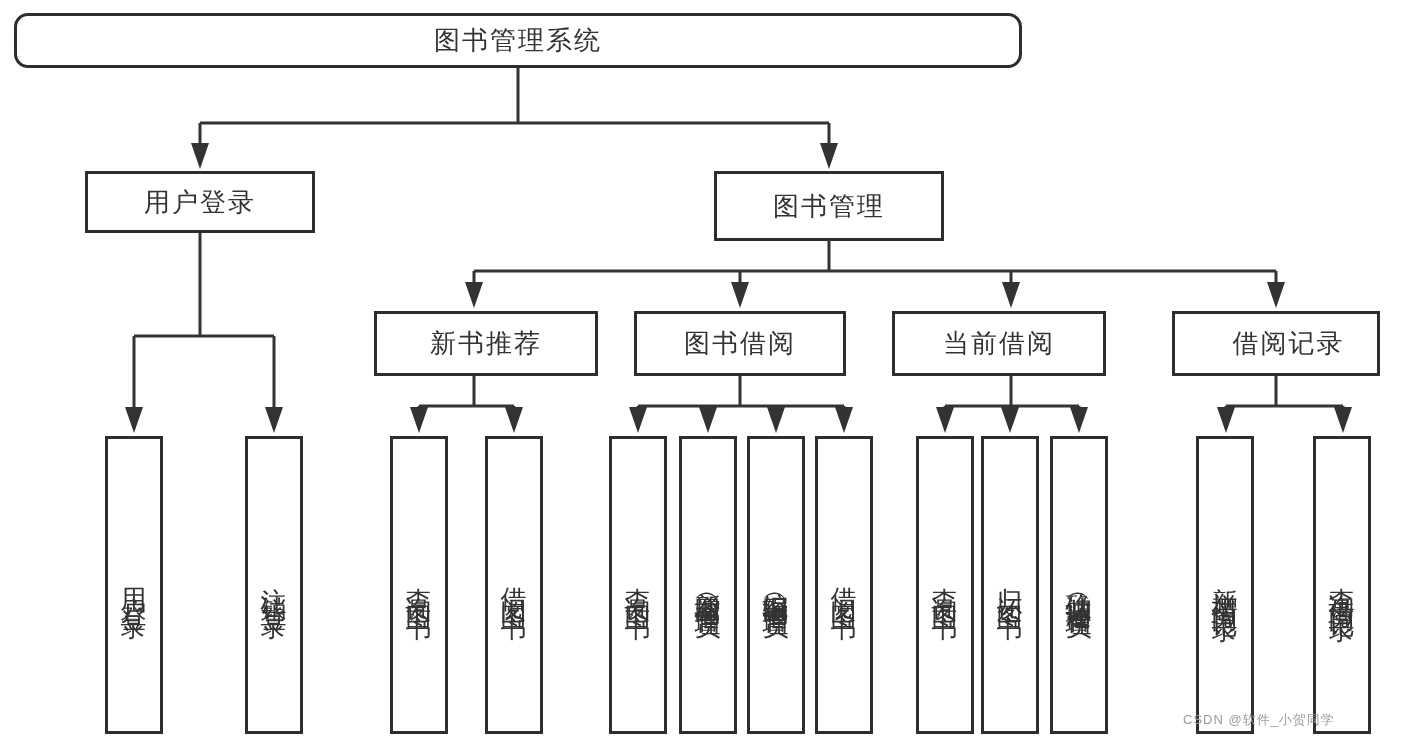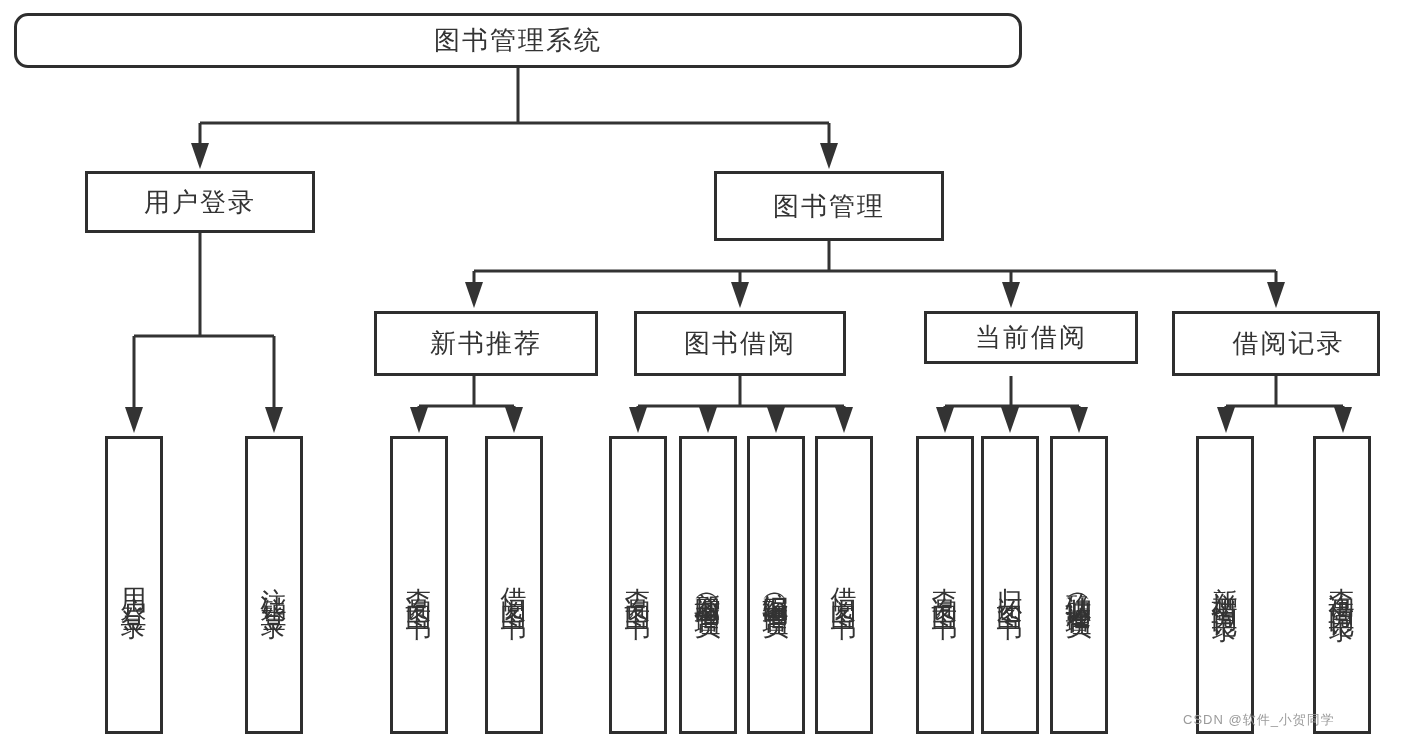--- a/index.html
+++ b/index.html
@@ -106,21 +106,21 @@
   <div class="node hbox" style="left:714px; top:171px; width:230px; height:70px;">
     <span>图书管理</span>
   </div>
 
   <div class="node hbox" style="left:362px; top:311px; width:224px; height:65px;margin-left:12px;">
     <span>新书推荐</span>
   </div>
   <div class="node hbox" style="left:634px; top:311px; width:212px; height:65px;align-items:center;">
     <span>图书借阅</span>
   </div>
-  <div class="node hbox" style="left:924px; top:311px; width:214px; height:53px;justify-content:center;">
+  <div class="node hbox" style="left:892px; top:311px; width:214px; height:65px;justify-content:center;">
     <span>当前借阅</span>
   </div>
   <div class="node hbox" style="left:1172px; top:311px; width:208px; height:65px;padding-left:25px;">
     <span>借阅记录</span>
   </div>
 
   <div class="node vbox s4" style="left:105px; top:436px; width:58px; height:298px;">
     <span>用户登录</span>
   </div>
   <div class="node vbox s4" style="left:245px; top:436px; width:58px; height:298px;">

